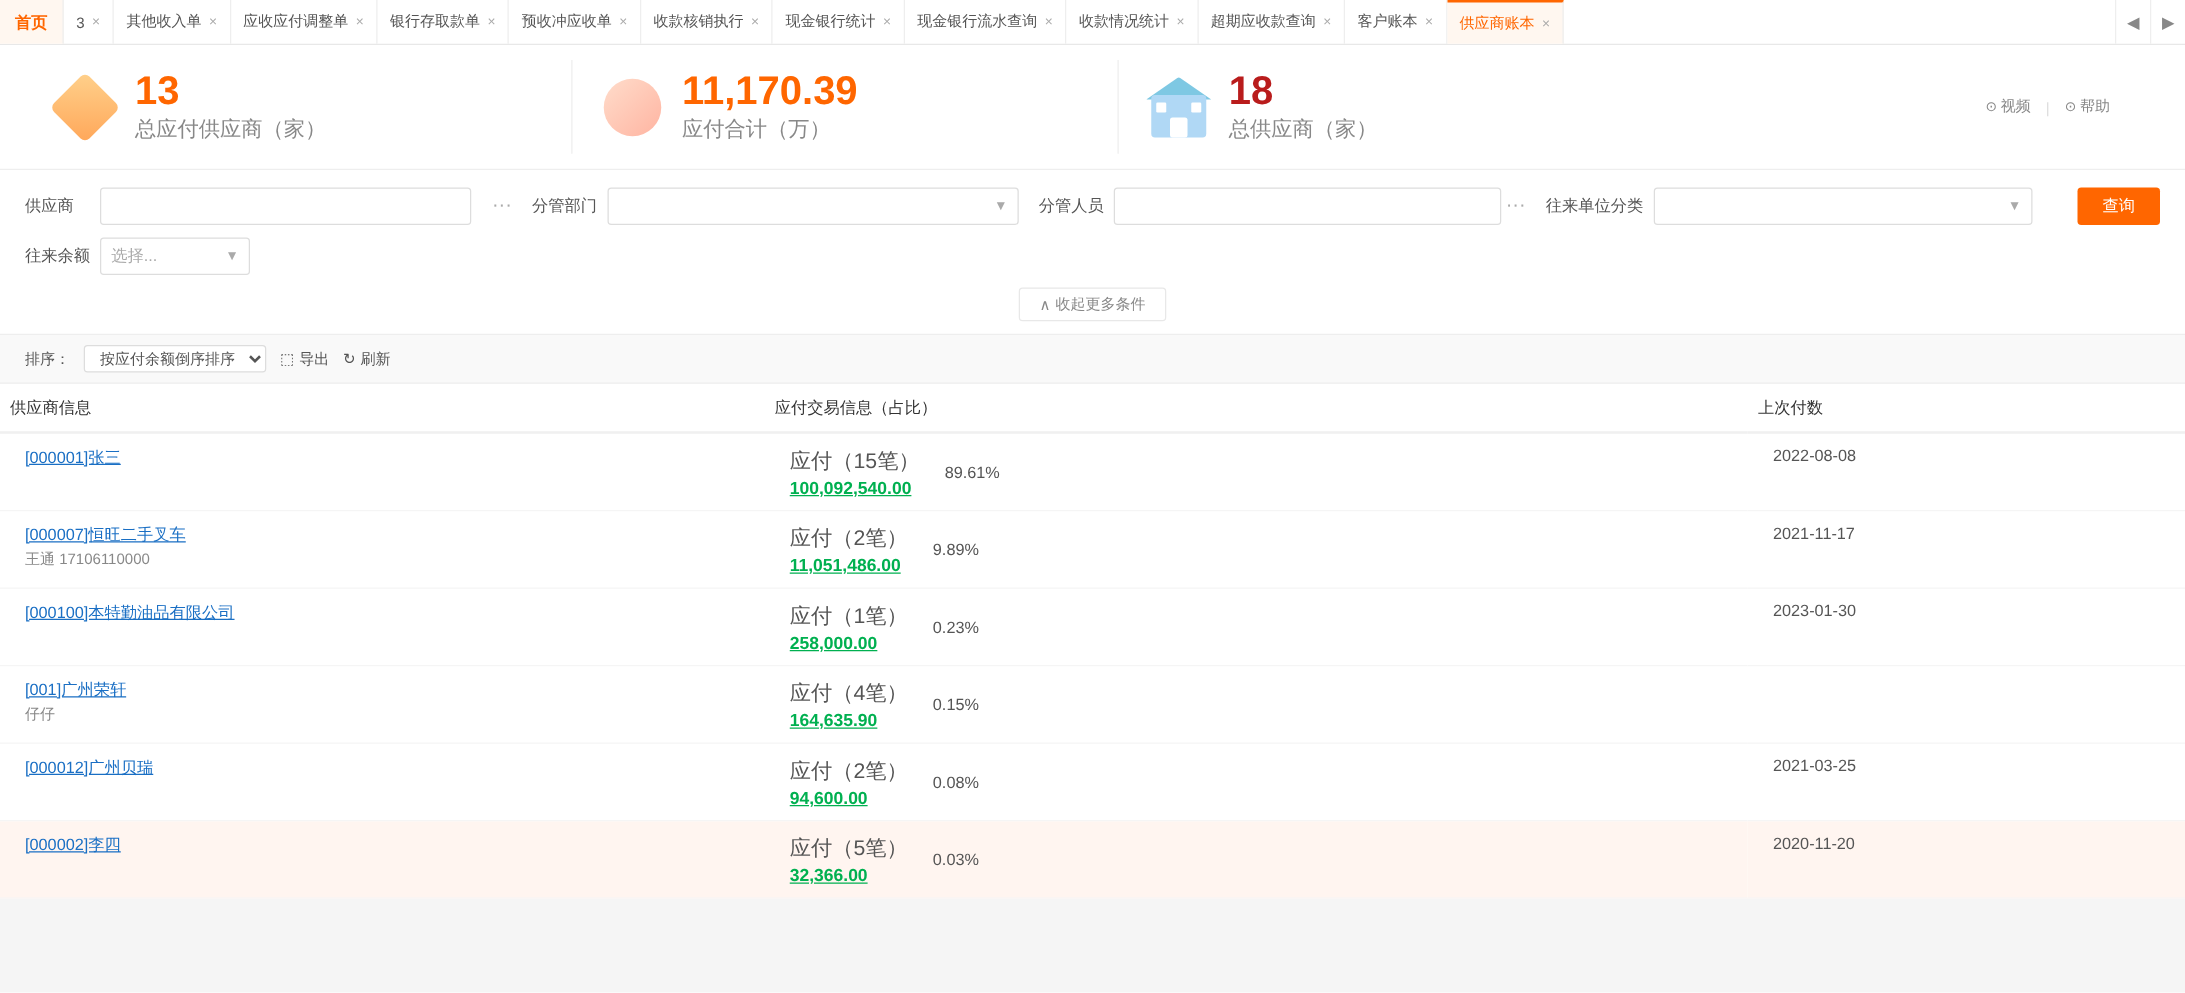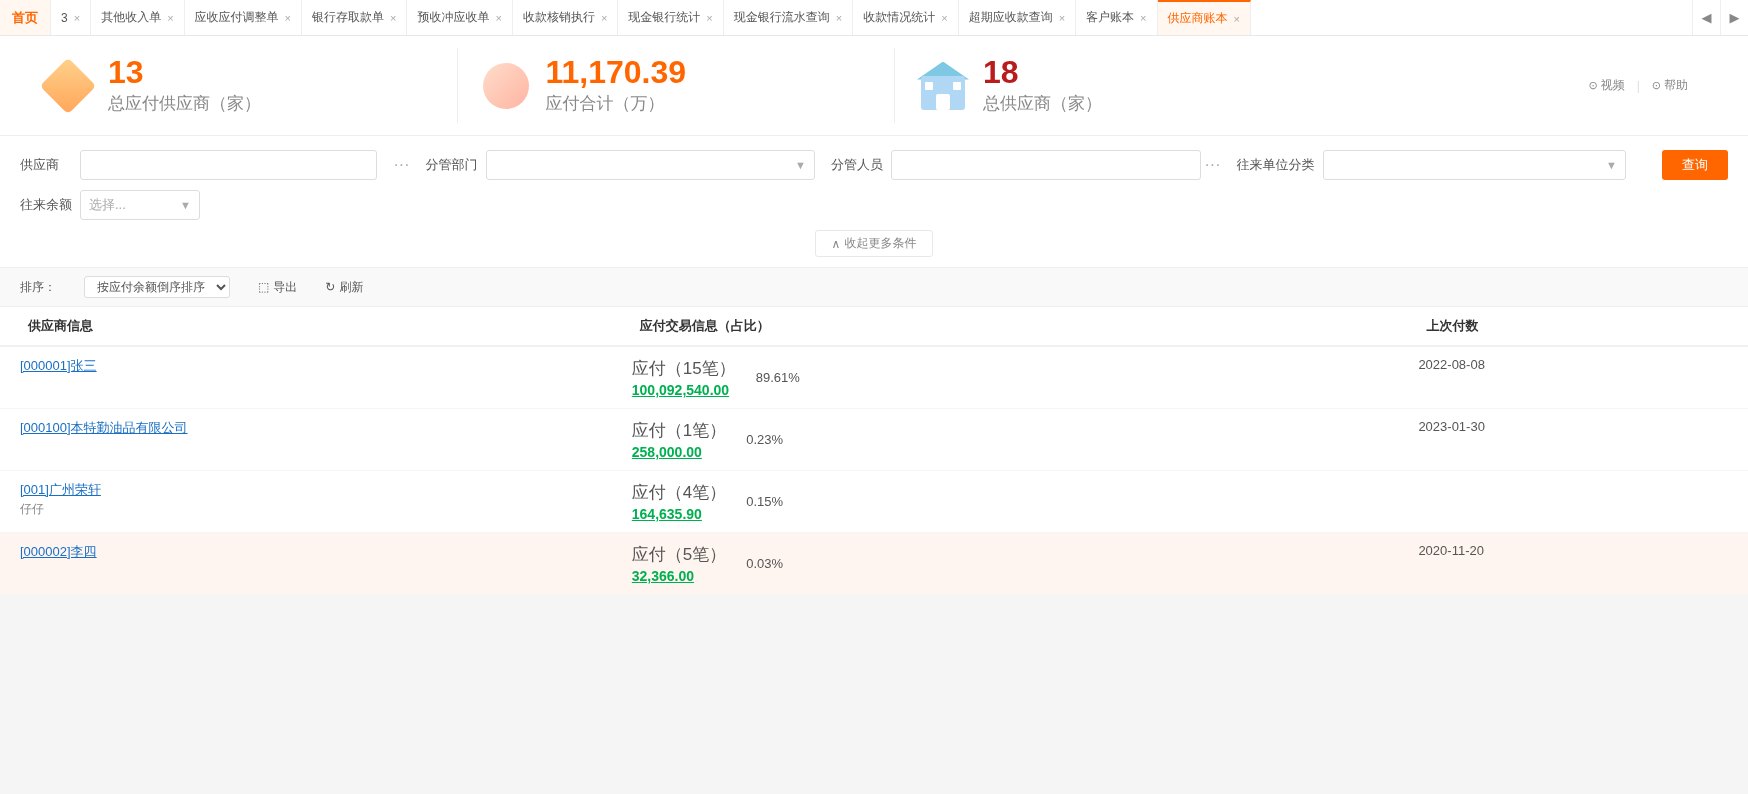--- a/index.html
+++ b/index.html
@@ -68,33 +68,33 @@
       color: #888; font-size: 12px; cursor: pointer; padding: 4px 16px;
       border: 1px solid #e8e8e8; border-radius: 3px; background: #fff; margin: 0 auto;
     }
 
     
     .result-bar {
       background: #f9f9f9; padding: 8px 20px; display: flex; align-items: center;
       border-bottom: 1px solid #eee; font-size: 12px; color: #555;
     }
     .result-bar .result-info { flex: 1; }
-    .result-bar .actions { display: flex; align-items: center; gap: 28px; }
+    .result-bar .actions { display: flex; align-items: center; gap: 11px; }
     .sort-select {
       border: 1px solid #ddd; border-radius: 3px; padding: 2px 8px; font-size: 12px;
       background: #fff; cursor: pointer; color: #555;
     }
     .action-btn {
       display: flex; align-items: center; gap: 4px; cursor: pointer; color: #555; font-size: 12px;
     }
 
     
     .data-table { width: 100%; background: #fff; border-collapse: collapse; }
     .data-table thead tr { background: #fff; border-bottom: 2px solid #f0f0f0; }
-    .data-table thead th { padding: 10px 28px; text-align: left; font-weight: 700; color: #333; font-size: 13px; }
+    .data-table thead th { padding: 10px 8px; text-align: left; font-weight: 400; color: #333; font-size: 13px; }
     .data-table tbody tr { border-bottom: 1px solid #f5f5f5; }
     .data-table tbody tr.highlighted { background: #fff5f0; }
     .data-table td { padding: 10px 20px; vertical-align: top; font-size: 13px; }
 
     .supplier-link { color: #1a6fc4; text-decoration: underline; cursor: pointer; }
     .supplier-sub { color: #888; font-size: 12px; margin-top: 2px; }
 
     .trade-count { color: #555; font-size: 17px; }
     .trade-amount { color: #00b050; font-size: 14px; font-weight: bold; text-decoration: underline; cursor: pointer; display: block; margin-top: 2px; }
     .trade-percent { color: #555; font-size: 13px; margin-left: 20px; }
@@ -298,20 +298,33 @@
               <div>
                 <div class="trade-count">应付（15笔）</div>
                 <a class="trade-amount">100,092,540.00</a>
               </div>
               <span class="trade-percent">89.61%</span>
             </div>
           </td>
           <td class="last-pay">2022-08-08</td>
         </tr>
         <tr>
+          <td><a class="supplier-link">[000007]恒旺二手叉车</a><div class="supplier-sub">王通  17106110000</div></td>
+          <td>
+            <div style="display: flex; align-items: center;">
+              <div>
+                <div class="trade-count">应付（2笔）</div>
+                <a class="trade-amount">11,051,486.00</a>
+              </div>
+              <span class="trade-percent">9.89%</span>
+            </div>
+          </td>
+          <td class="last-pay">2021-11-17</td>
+        </tr>
+        <tr>
           <td><a class="supplier-link">[000100]本特勤油品有限公司</a></td>
           <td>
             <div style="display: flex; align-items: center;">
               <div>
                 <div class="trade-count">应付（1笔）</div>
                 <a class="trade-amount">258,000.00</a>
               </div>
               <span class="trade-percent">0.23%</span>
             </div>
           </td>
@@ -323,20 +336,33 @@
             <div style="display: flex; align-items: center;">
               <div>
                 <div class="trade-count">应付（4笔）</div>
                 <a class="trade-amount">164,635.90</a>
               </div>
               <span class="trade-percent">0.15%</span>
             </div>
           </td>
           <td class="last-pay"></td>
         </tr>
+        <tr>
+          <td><a class="supplier-link">[000012]广州贝瑞</a></td>
+          <td>
+            <div style="display: flex; align-items: center;">
+              <div>
+                <div class="trade-count">应付（2笔）</div>
+                <a class="trade-amount">94,600.00</a>
+              </div>
+              <span class="trade-percent">0.08%</span>
+            </div>
+          </td>
+          <td class="last-pay">2021-03-25</td>
+        </tr>
         <tr class="highlighted">
           <td><a class="supplier-link">[000002]李四</a></td>
           <td>
             <div style="display: flex; align-items: center;">
               <div>
                 <div class="trade-count">应付（5笔）</div>
                 <a class="trade-amount">32,366.00</a>
               </div>
               <span class="trade-percent">0.03%</span>
             </div>

